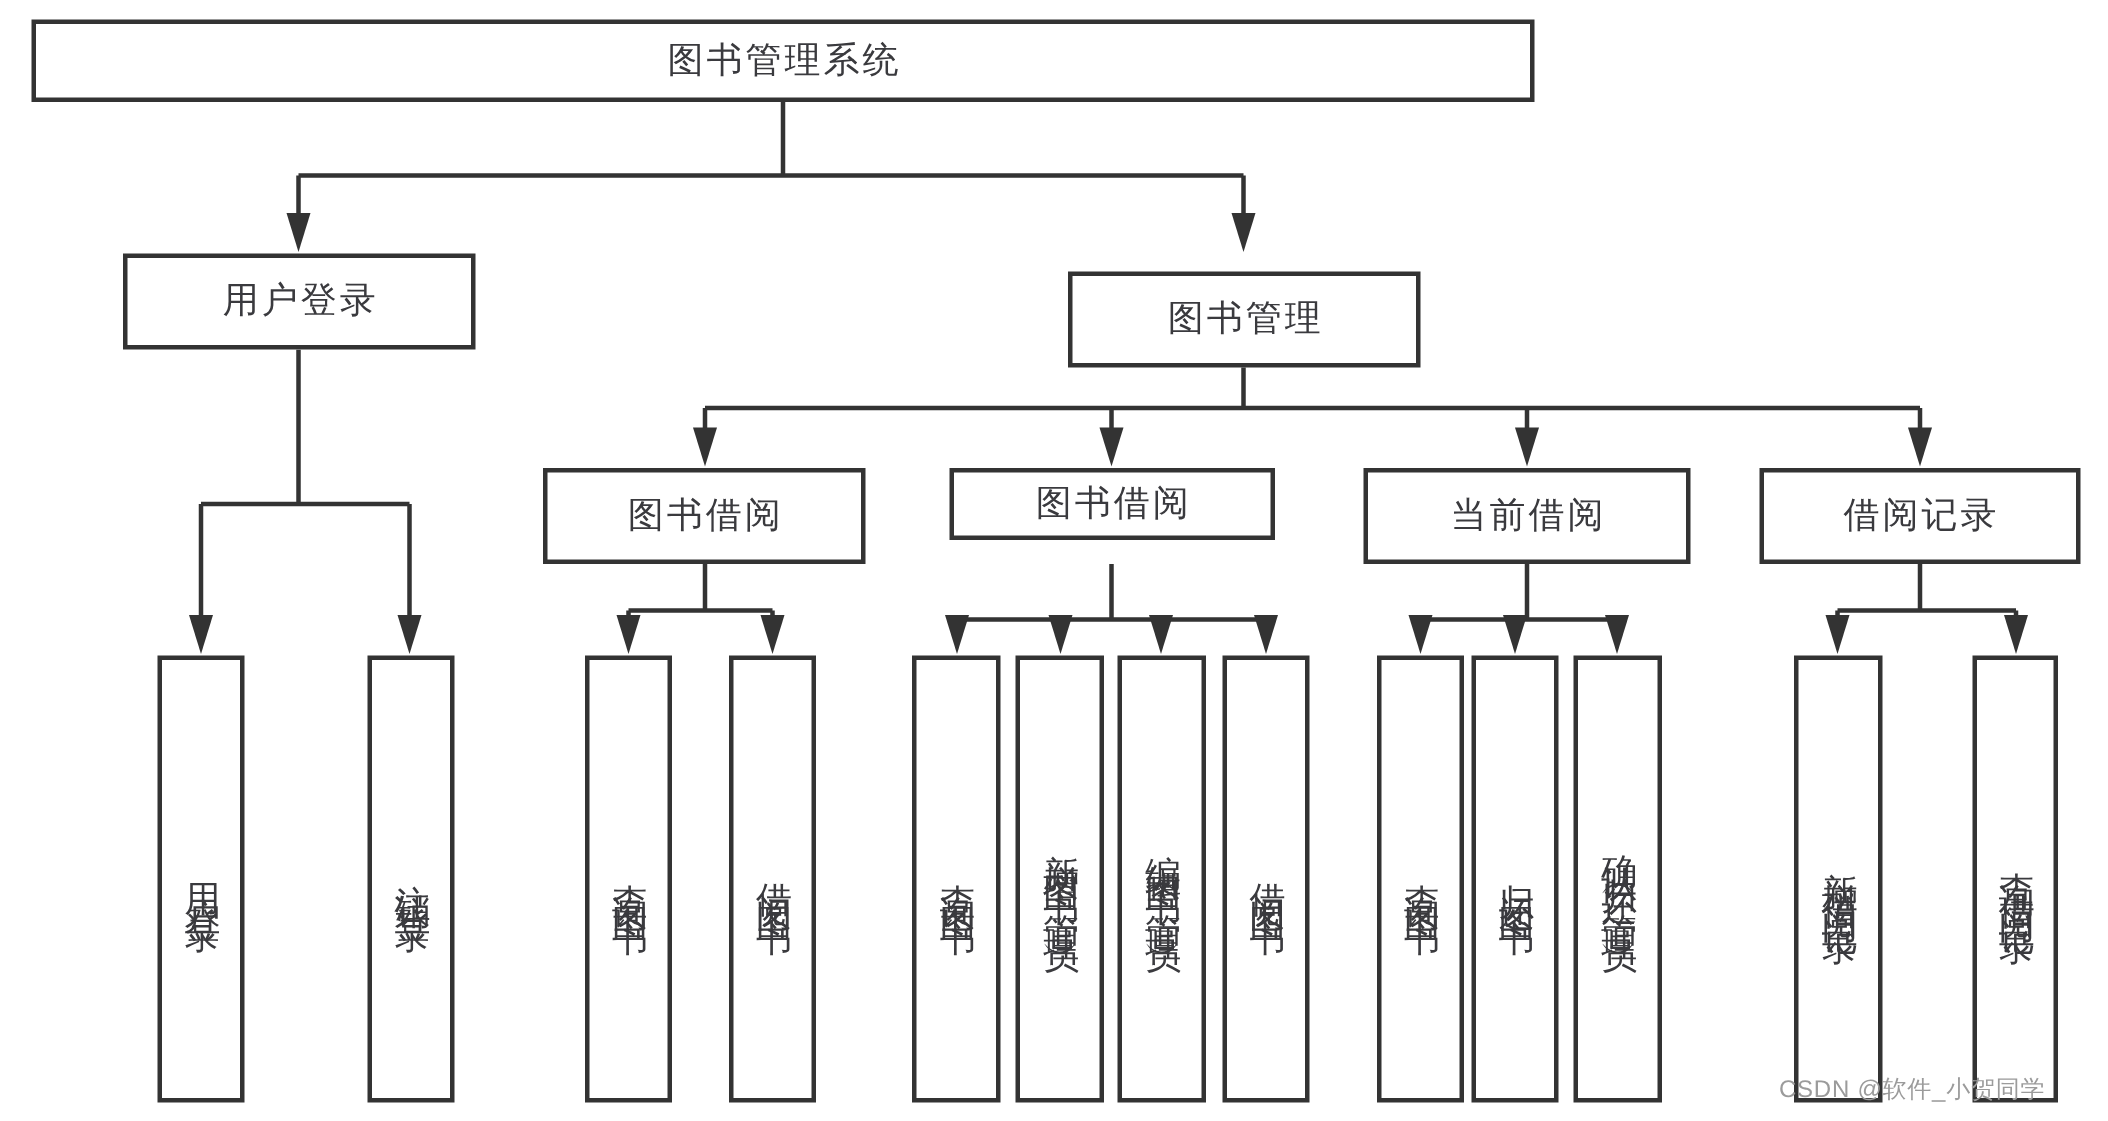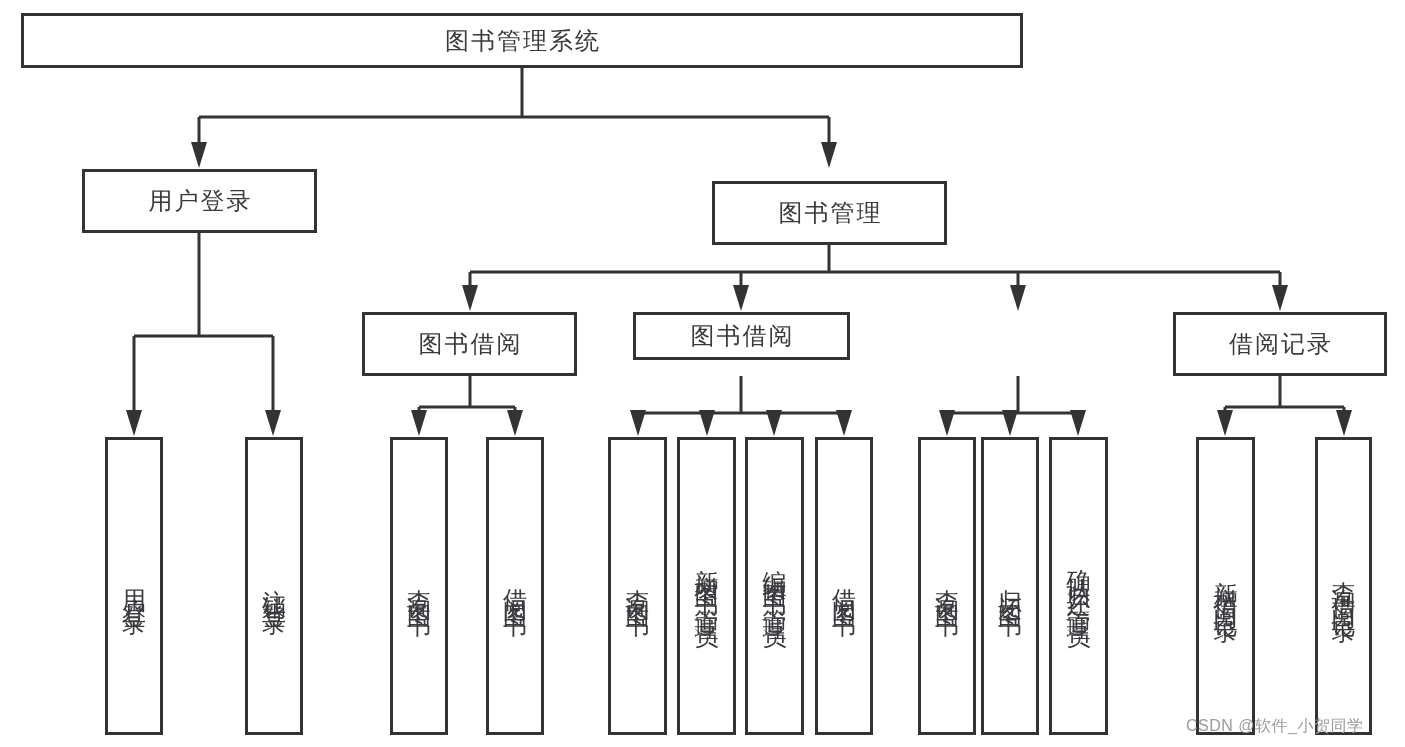--- a/index.html
+++ b/index.html
@@ -106,20 +106,23 @@
   <div class="node h-node" style="left:712px; top:169px; width:235px; height:64px;margin-top:12px;">
     <span>图书管理</span>
   </div>
 
   <div class="node h-node" style="left:362px; top:312px; width:215px; height:64px;">
     <span>图书借阅</span>
   </div>
   <div class="node h-node" style="left:633px; top:312px; width:217px; height:48px;">
     <span>图书借阅</span>
   </div>
+  <div class="node h-node" style="left:909px; top:312px; width:218px; height:64px;">
+    <span>当前借阅</span>
+  </div>
   <div class="node h-node" style="left:1173px; top:312px; width:214px; height:64px;">
     <span>借阅记录</span>
   </div>
 
   <div class="node v-node" style="left:105px; top:437px; width:58px; height:298px;">
     <span class="v-label">用户登录</span>
   </div>
   <div class="node v-node" style="left:245px; top:437px; width:58px; height:298px;">
     <span class="v-label">注销登录</span>
   </div>

